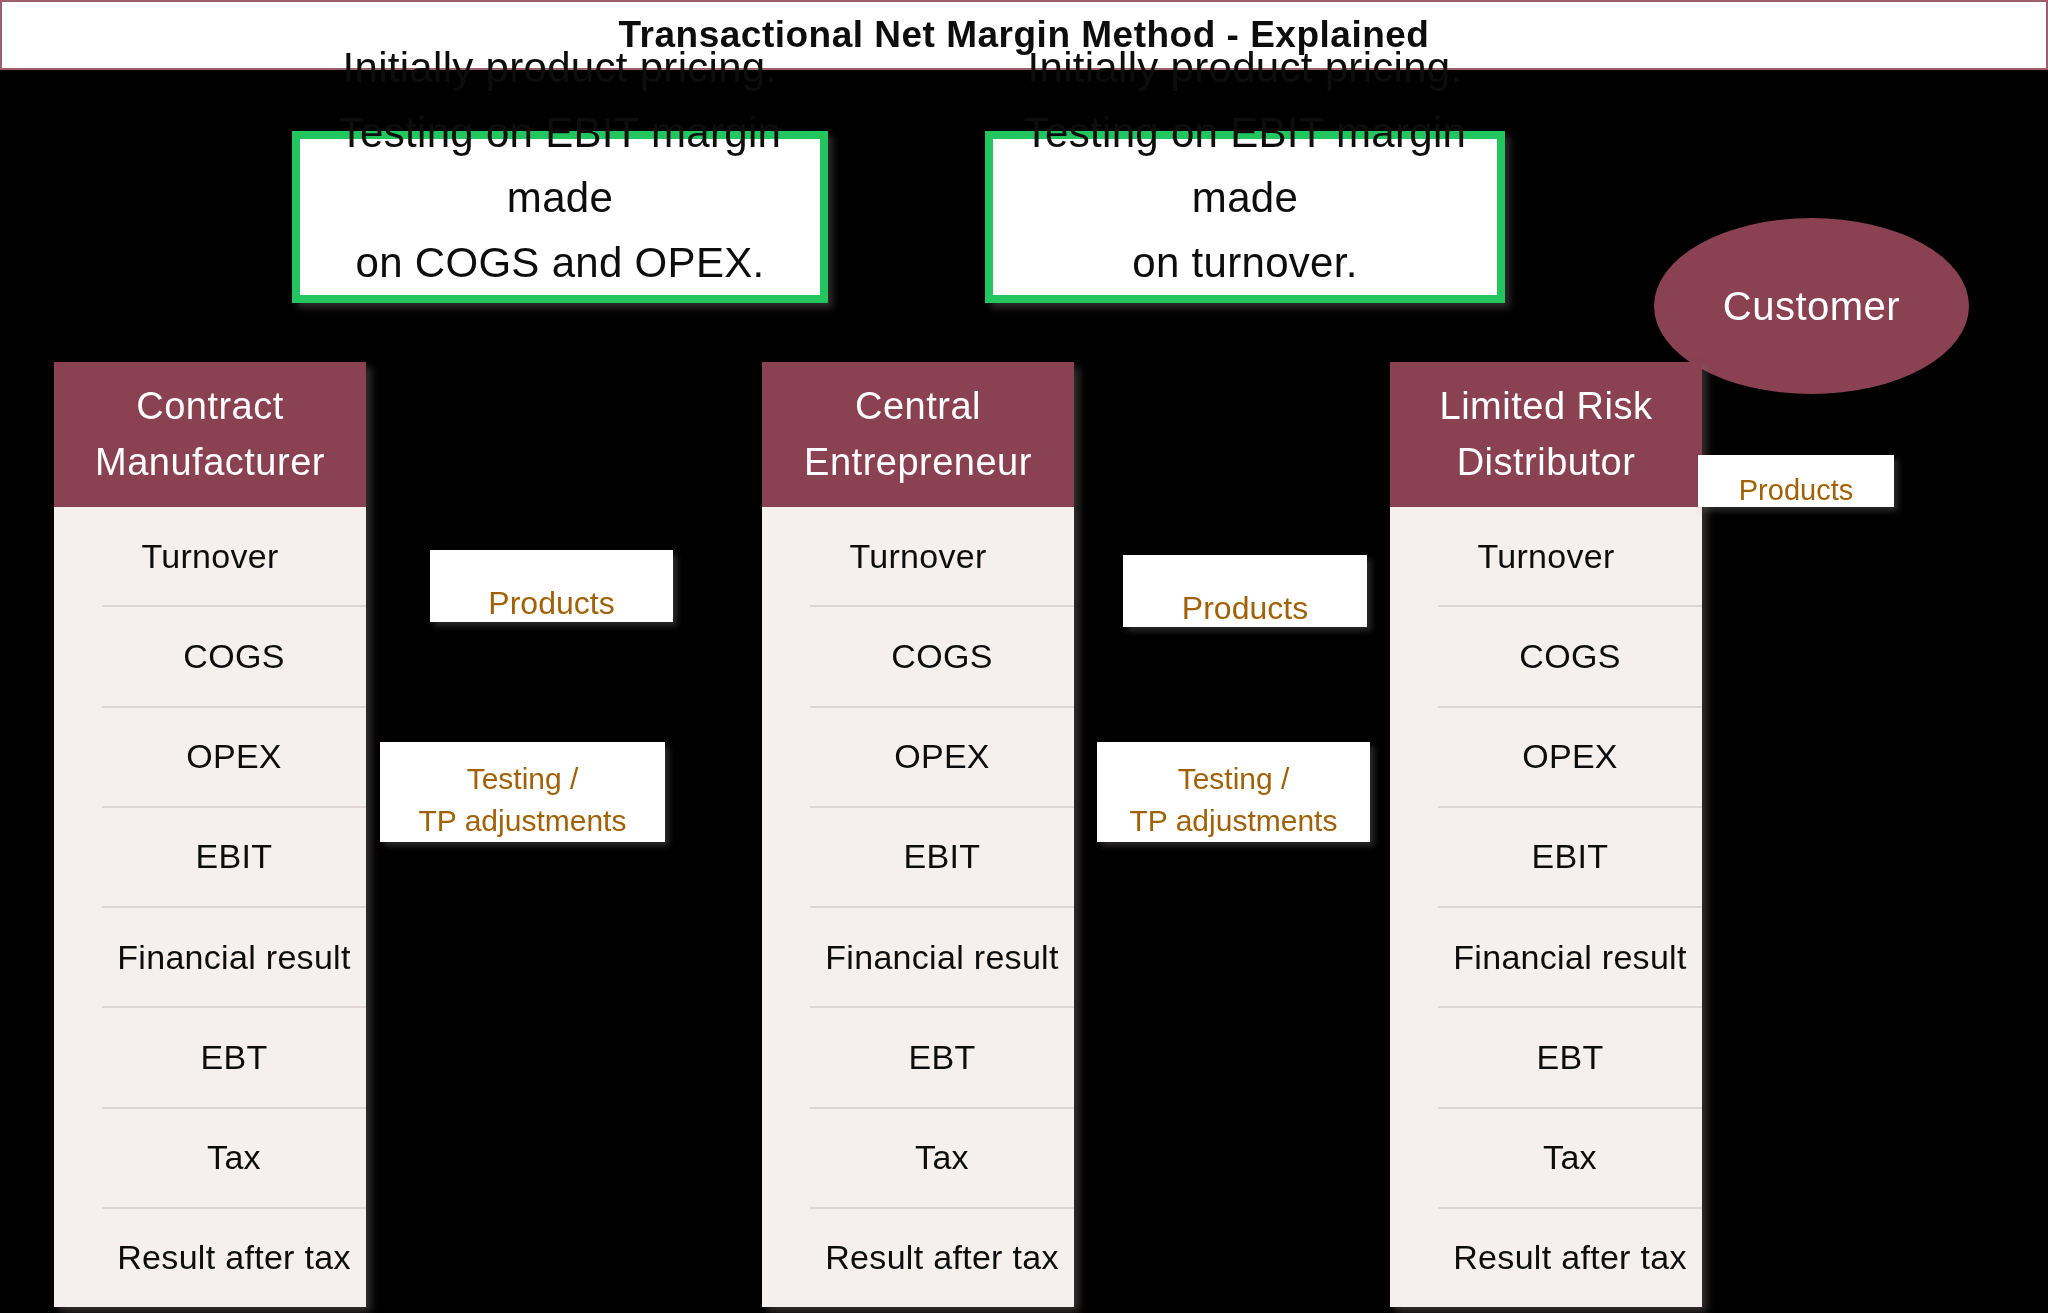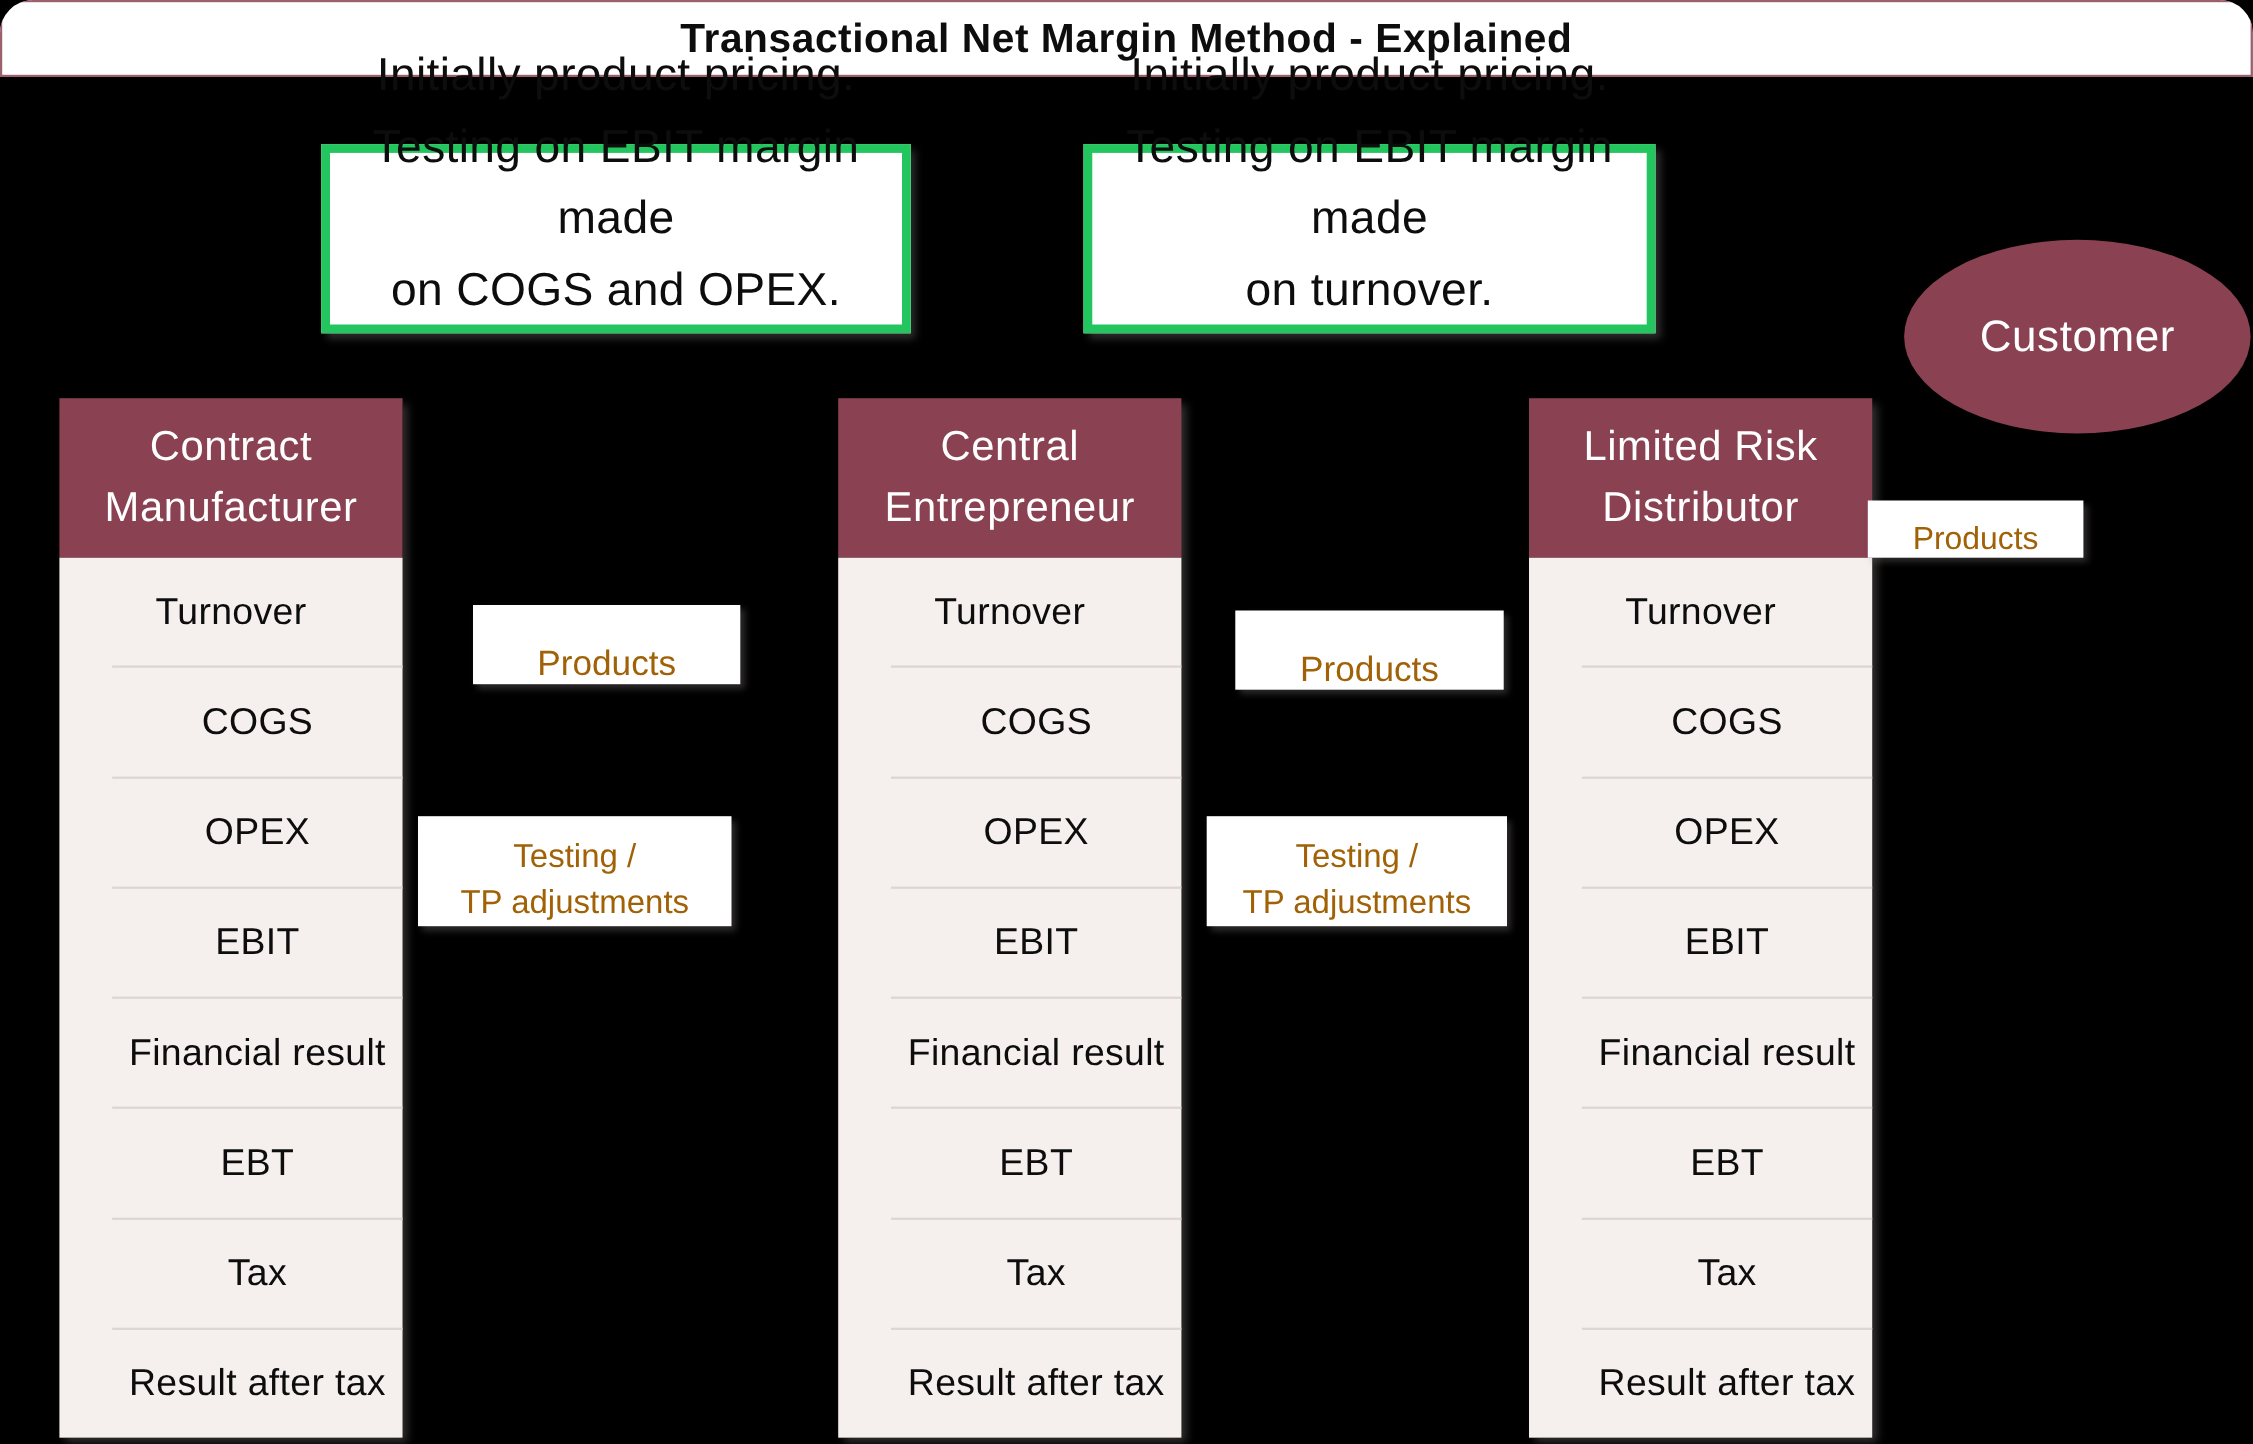--- a/index.html
+++ b/index.html
@@ -8,21 +8,20 @@
     background: #000000;
   }
   .stage {
     position: relative;
     width: 2048px;
     height: 1313px;
     background: #000000;
     overflow: hidden;
     font-family: "Liberation Sans", "DejaVu Sans", sans-serif;
     color: #0d0d0d;
-    border-radius: 30px;
   }
 
   
   .title-bar {
     position: absolute;
     left: 0; top: 0;
     width: 2048px; height: 70px;
     background: #ffffff;
     border: 2px solid #9c606c;
     box-sizing: border-box;
@@ -52,21 +51,21 @@
     letter-spacing: 0.3px;
     box-shadow: 5px 5px 7px rgba(130,120,120,0.35);
   }
   .callout .line { display: block; }
   .callout-1 { left: 292px; top: 131px; width: 536px; height: 172px; }
   .callout-2 { left: 985px; top: 131px; width: 520px; height: 172px; }
 
   
   .customer-ellipse {
     position: absolute;
-    left: 1731px; top: 218px;
+    left: 1654px; top: 218px;
     width: 315px; height: 176px;
     background: #8a4151;
     border-radius: 50%;
     display: flex;
     align-items: center;
     justify-content: center;
   }
   .customer-ellipse span {
     color: #ffffff;
     font-size: 40px;

